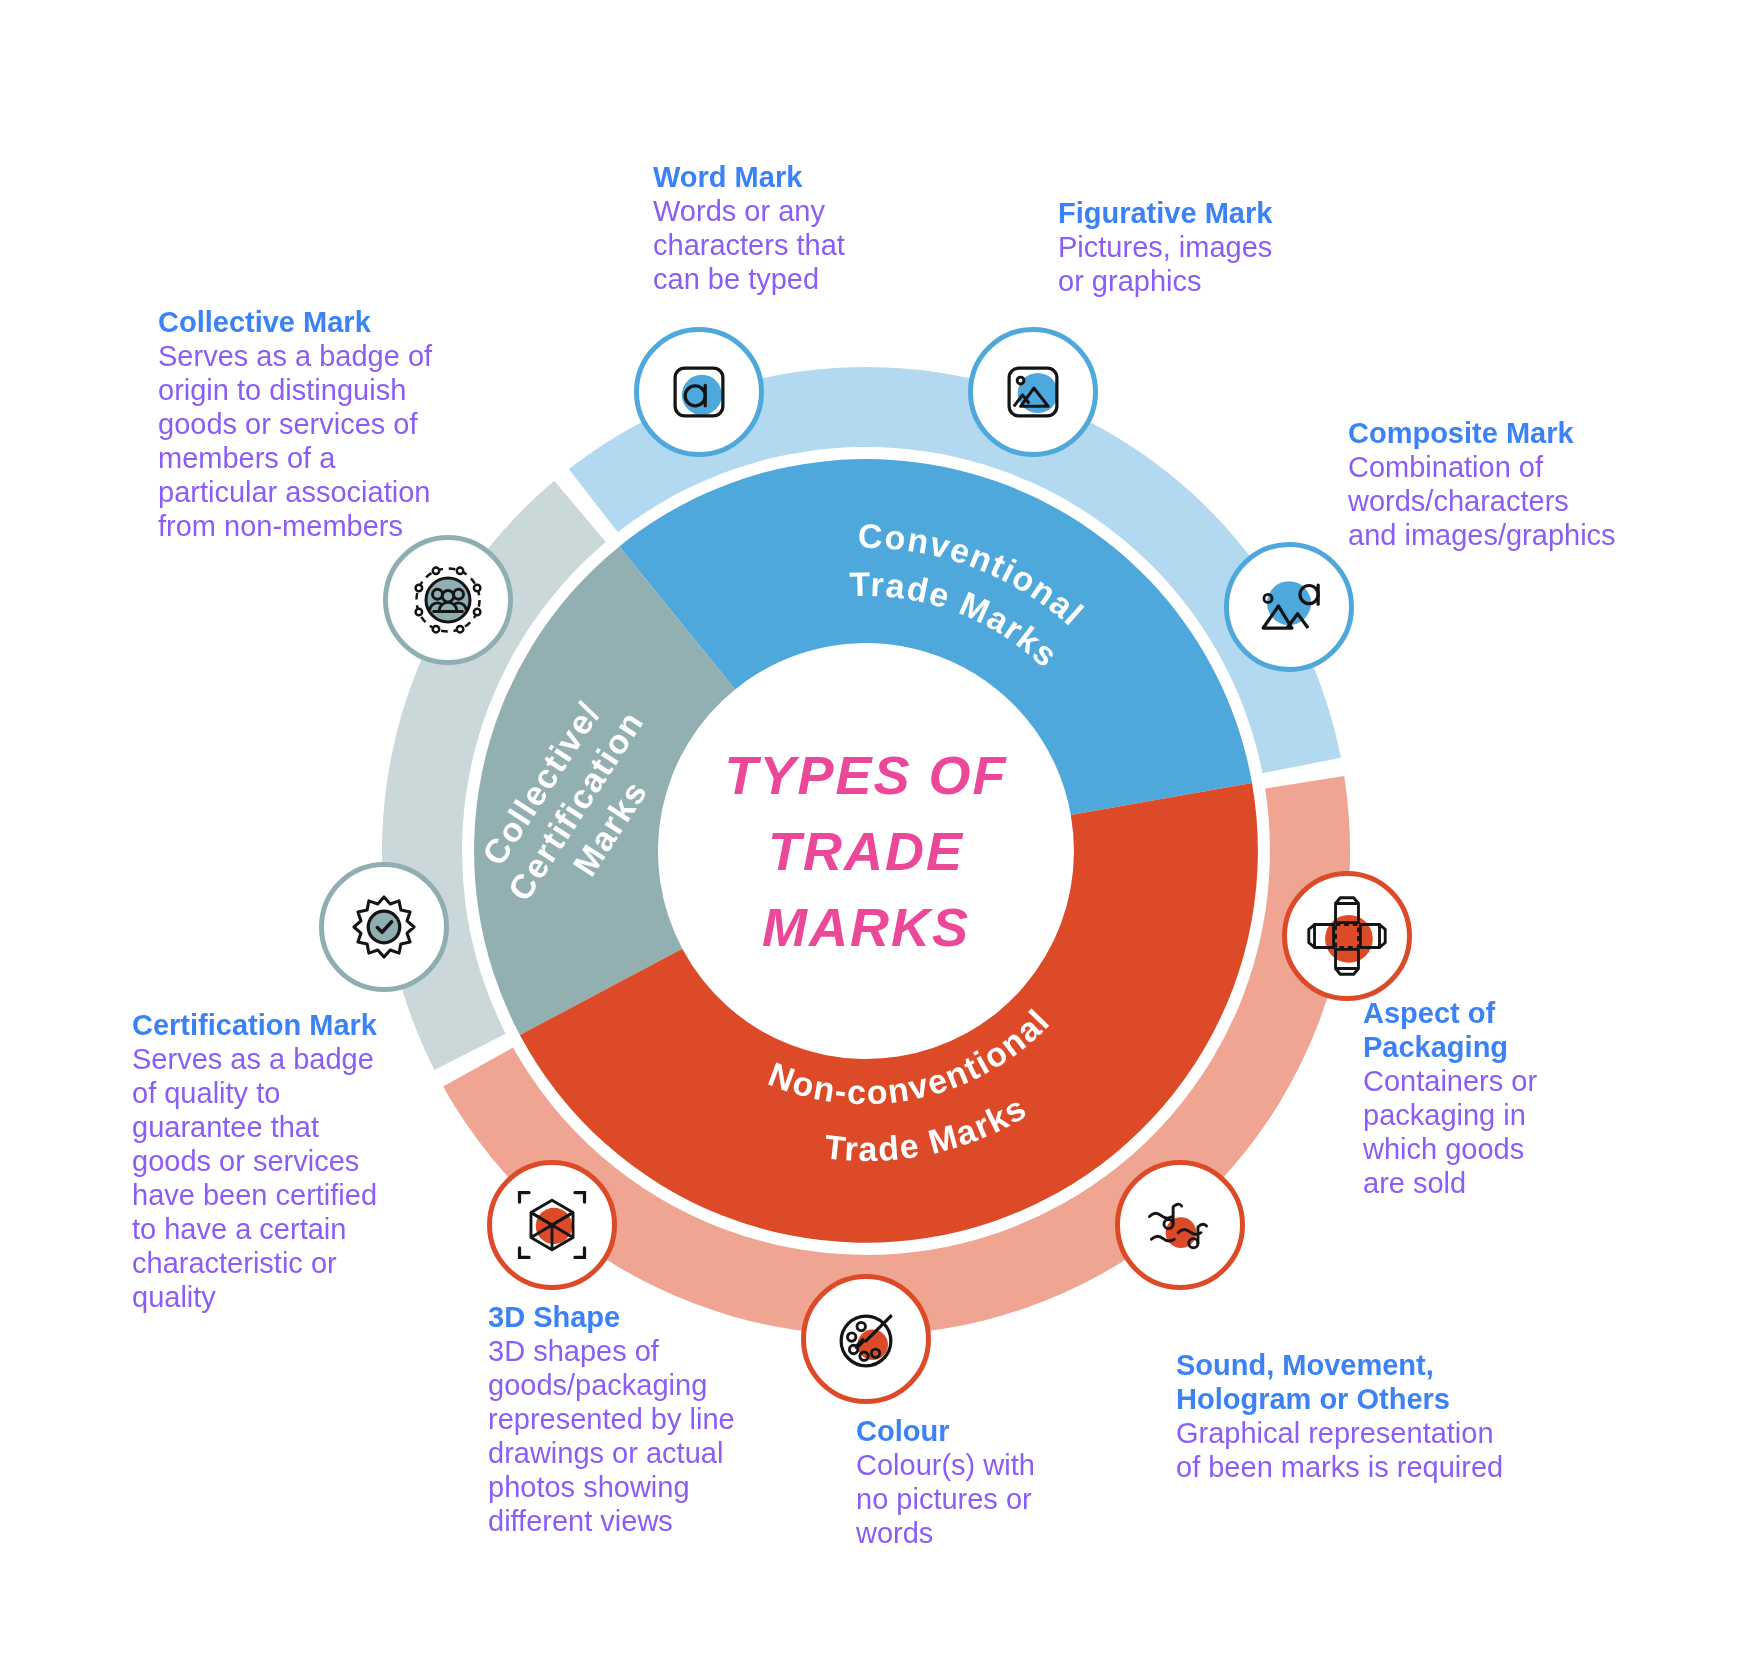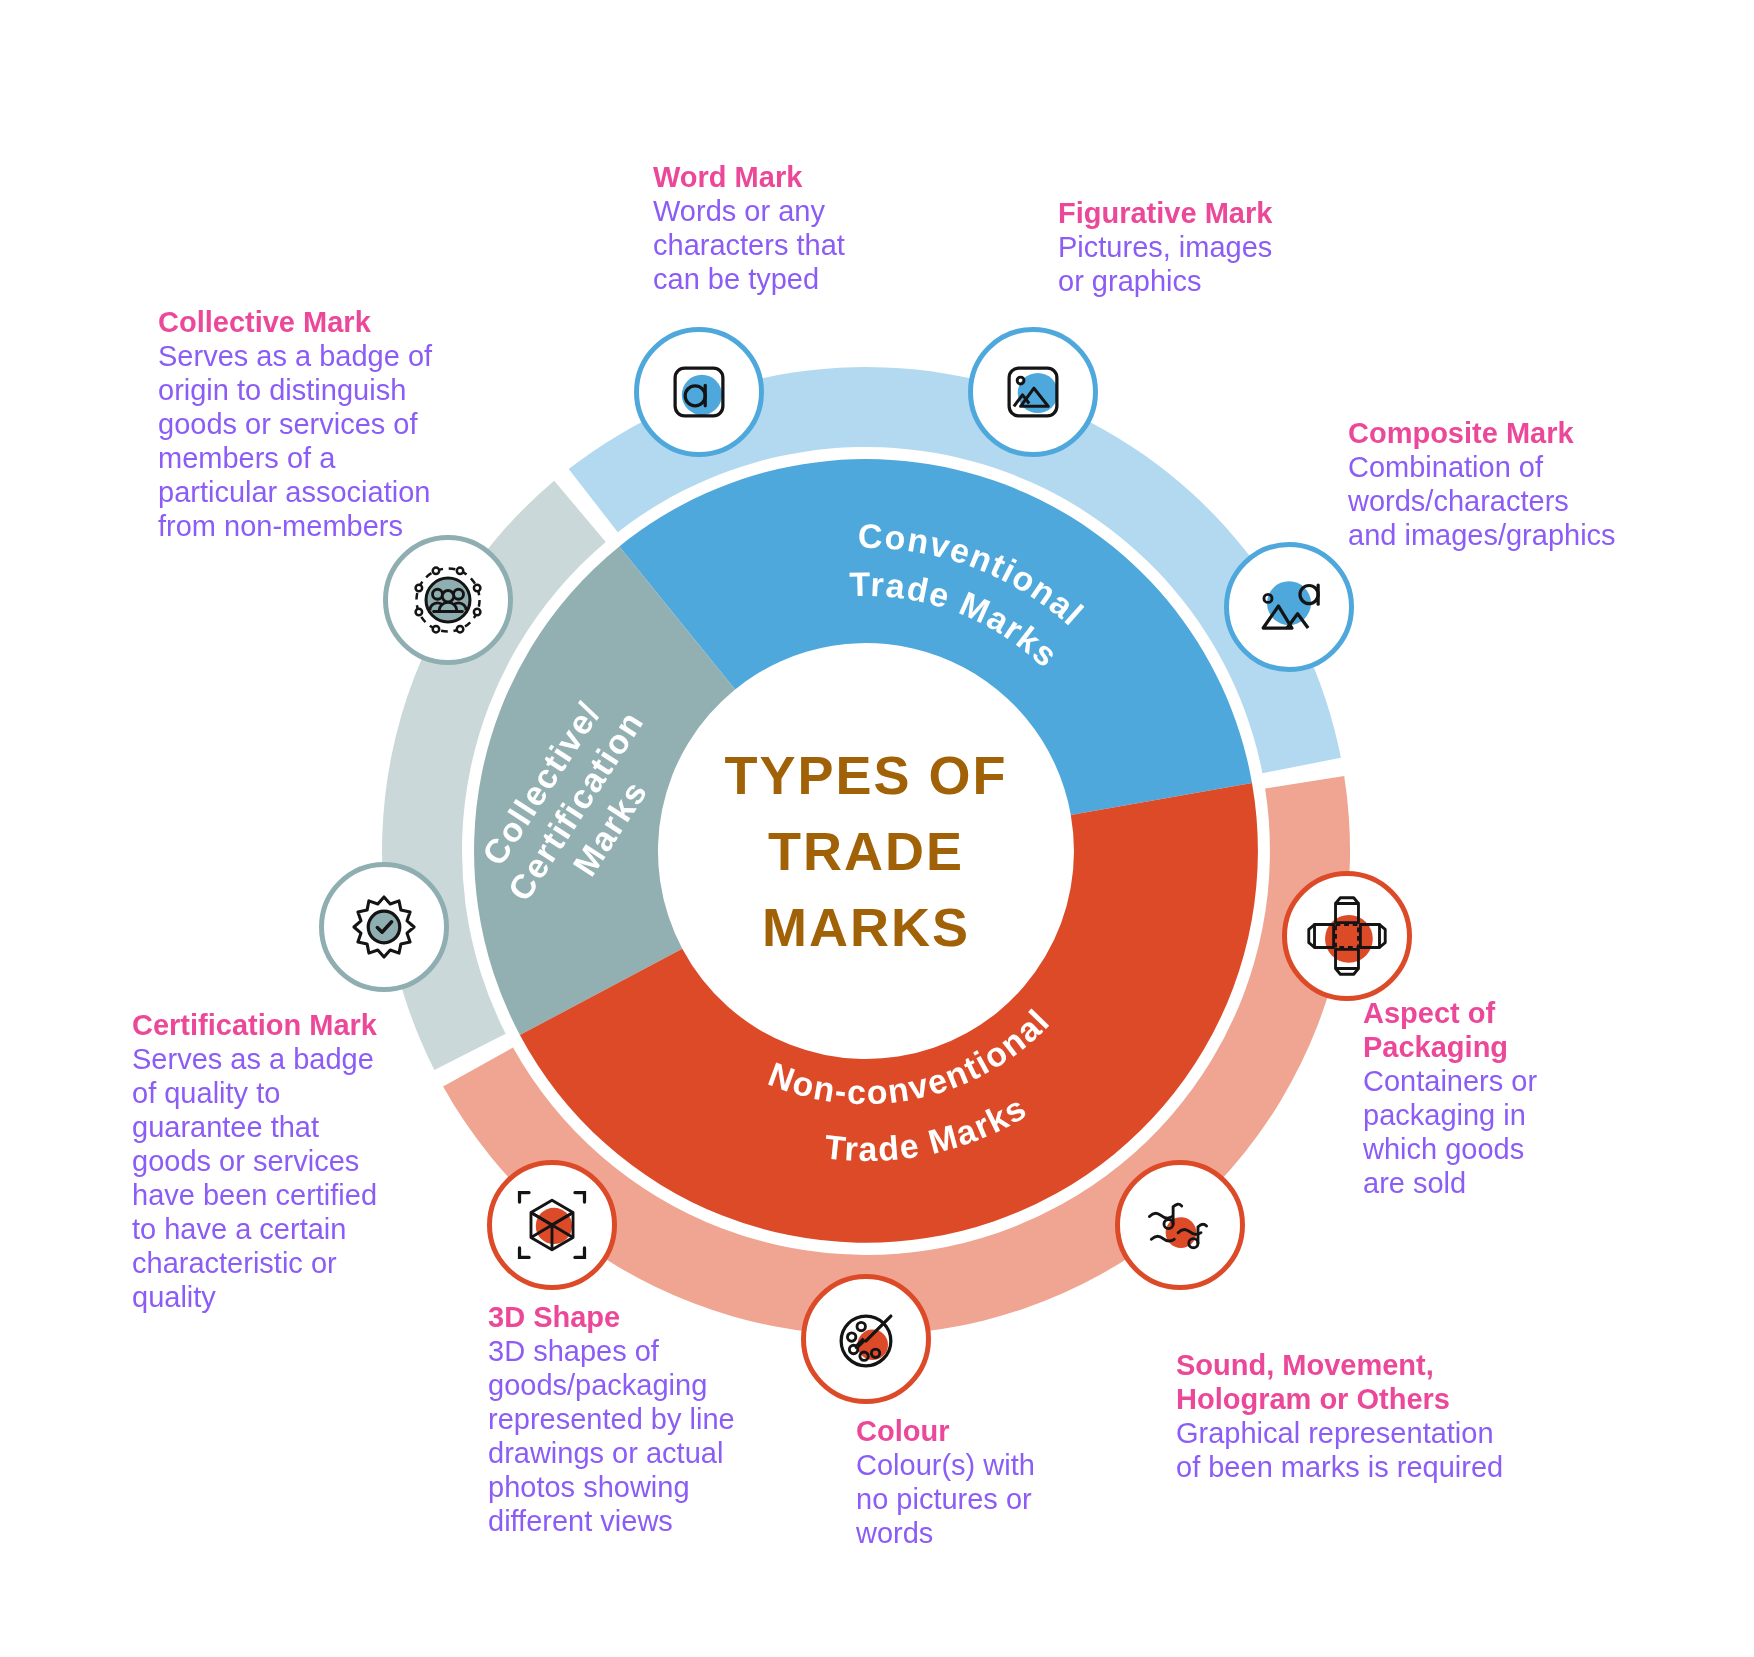--- a/index.html
+++ b/index.html
@@ -5,21 +5,21 @@
   html,body{margin:0;padding:0;background:#ffffff;}
   body{font-family:"Liberation Sans",sans-serif;}
   .stage{position:relative;width:1754px;height:1657px;background:#fff;overflow:hidden;}
   .stage svg.wheel{position:absolute;left:0;top:0;}
   .center-title{
     position:absolute;left:866px;top:851px;transform:translate(-50%,-50%);
     width:max-content;text-align:center;white-space:pre-line;
     font-size:54px;line-height:76px;font-weight:bold;letter-spacing:2px;
   }
   .iglabel{position:absolute;}
-  .iglabel h3{margin:0;font-size:29px;line-height:34px;font-weight:bold;color:#ec4899;white-space:pre-line;}
+  .iglabel h3{margin:0;font-size:29px;line-height:34px;font-weight:bold;color:#3b82f6;white-space:pre-line;}
   .iglabel p{margin:0;font-size:29px;line-height:34px;color:#8b5cf6;white-space:pre-line;}
   .pos-word{left:653px;top:160px;width:260px;}
   .pos-figurative{left:1058px;top:196px;width:280px;}
   .pos-composite{left:1348px;top:416px;width:330px;}
   .pos-collective{left:158px;top:305px;width:300px;}
   .pos-certification{left:132px;top:1008px;width:260px;}
   .pos-packaging{left:1363px;top:996px;width:240px;}
   .pos-sound{left:1176px;top:1348px;width:350px;}
   .pos-colour{left:856px;top:1414px;width:220px;}
   .pos-shape3d{left:488px;top:1300px;width:280px;}
@@ -50,21 +50,21 @@
         <text class="ring-label" x="0" y="-40" text-anchor="middle">Collective/</text>
         <text class="ring-label" x="0" y="1" text-anchor="middle">Certification</text>
         <text class="ring-label" x="0" y="42" text-anchor="middle">Marks</text>
       </g>
       <path id="arc-2-0" fill="none" d="M651.4,985.1 A253,253 0 0 0 1116.5,886.2"></path>
       <text class="ring-label"><textPath href="#arc-2-0" startOffset="50%" text-anchor="middle">Non-conventional</textPath></text>
       <path id="arc-2-1" fill="none" d="M603.1,1015.3 A310,310 0 0 0 1173.0,894.1"></path>
       <text class="ring-label"><textPath href="#arc-2-1" startOffset="50%" text-anchor="middle">Trade Marks</textPath></text>
     </svg>
 
-  <div class="center-title" style="color: #a16207;">TYPES OF
+  <div class="center-title" style="color: #ec4899; font-style: italic;">TYPES OF
 TRADE
 MARKS</div>
 
   <div class="iglabel pos-word">
     <h3>Word Mark</h3>
     <p>Words or any
 characters that
 can be typed</p>
   </div>
 

